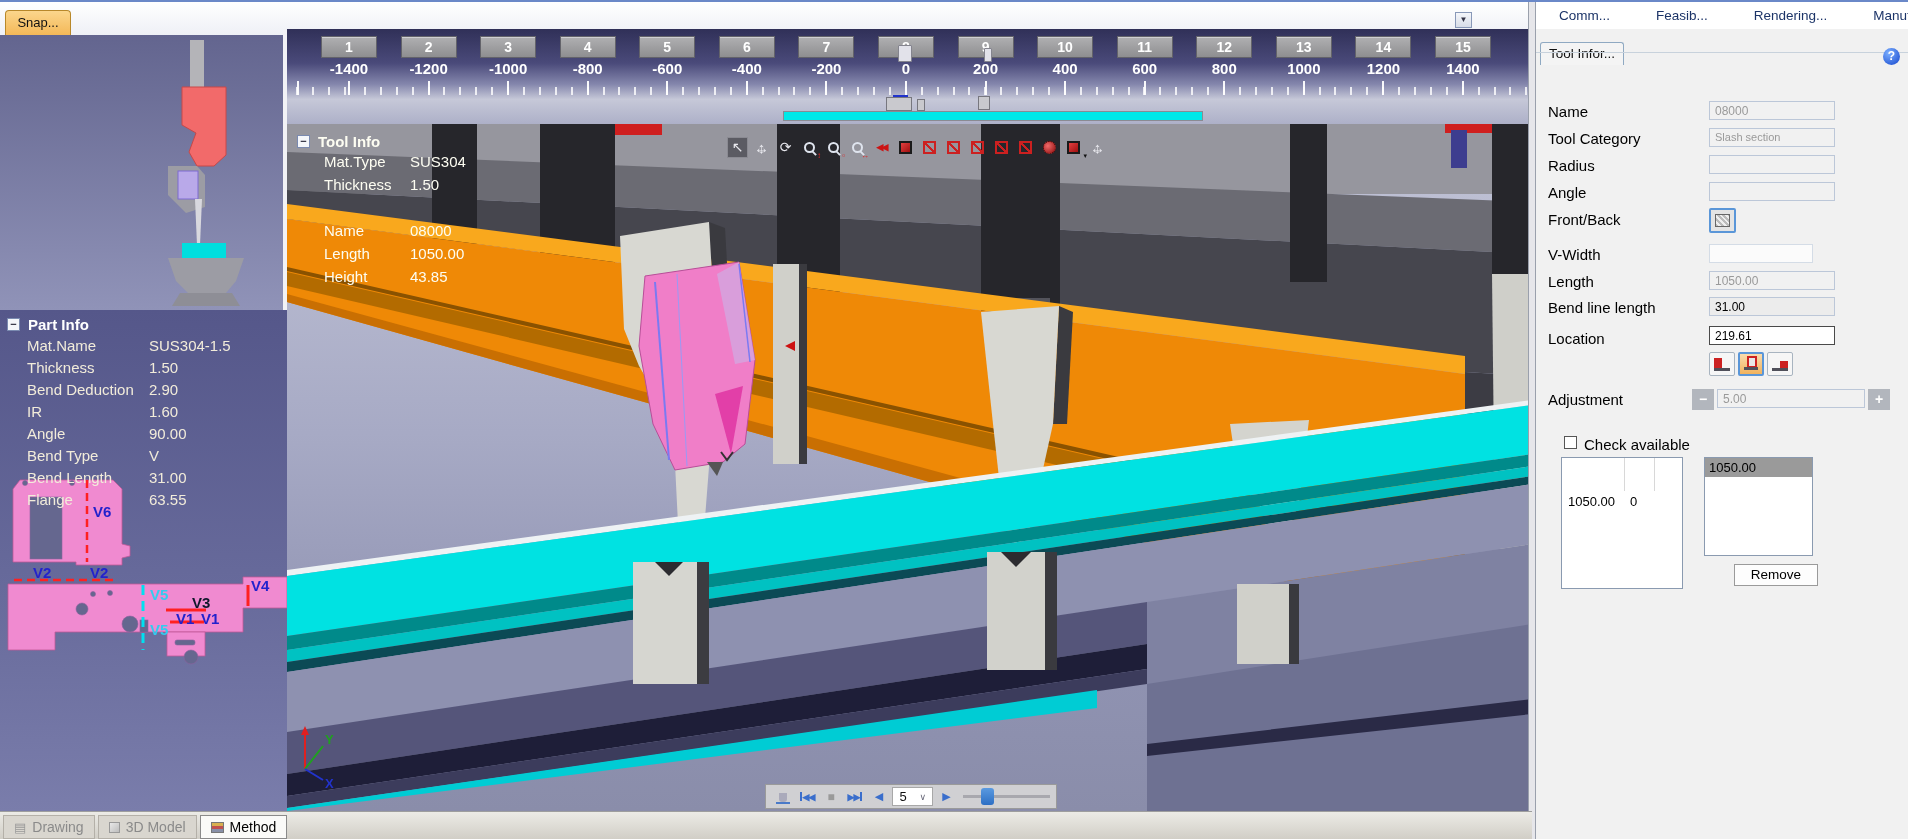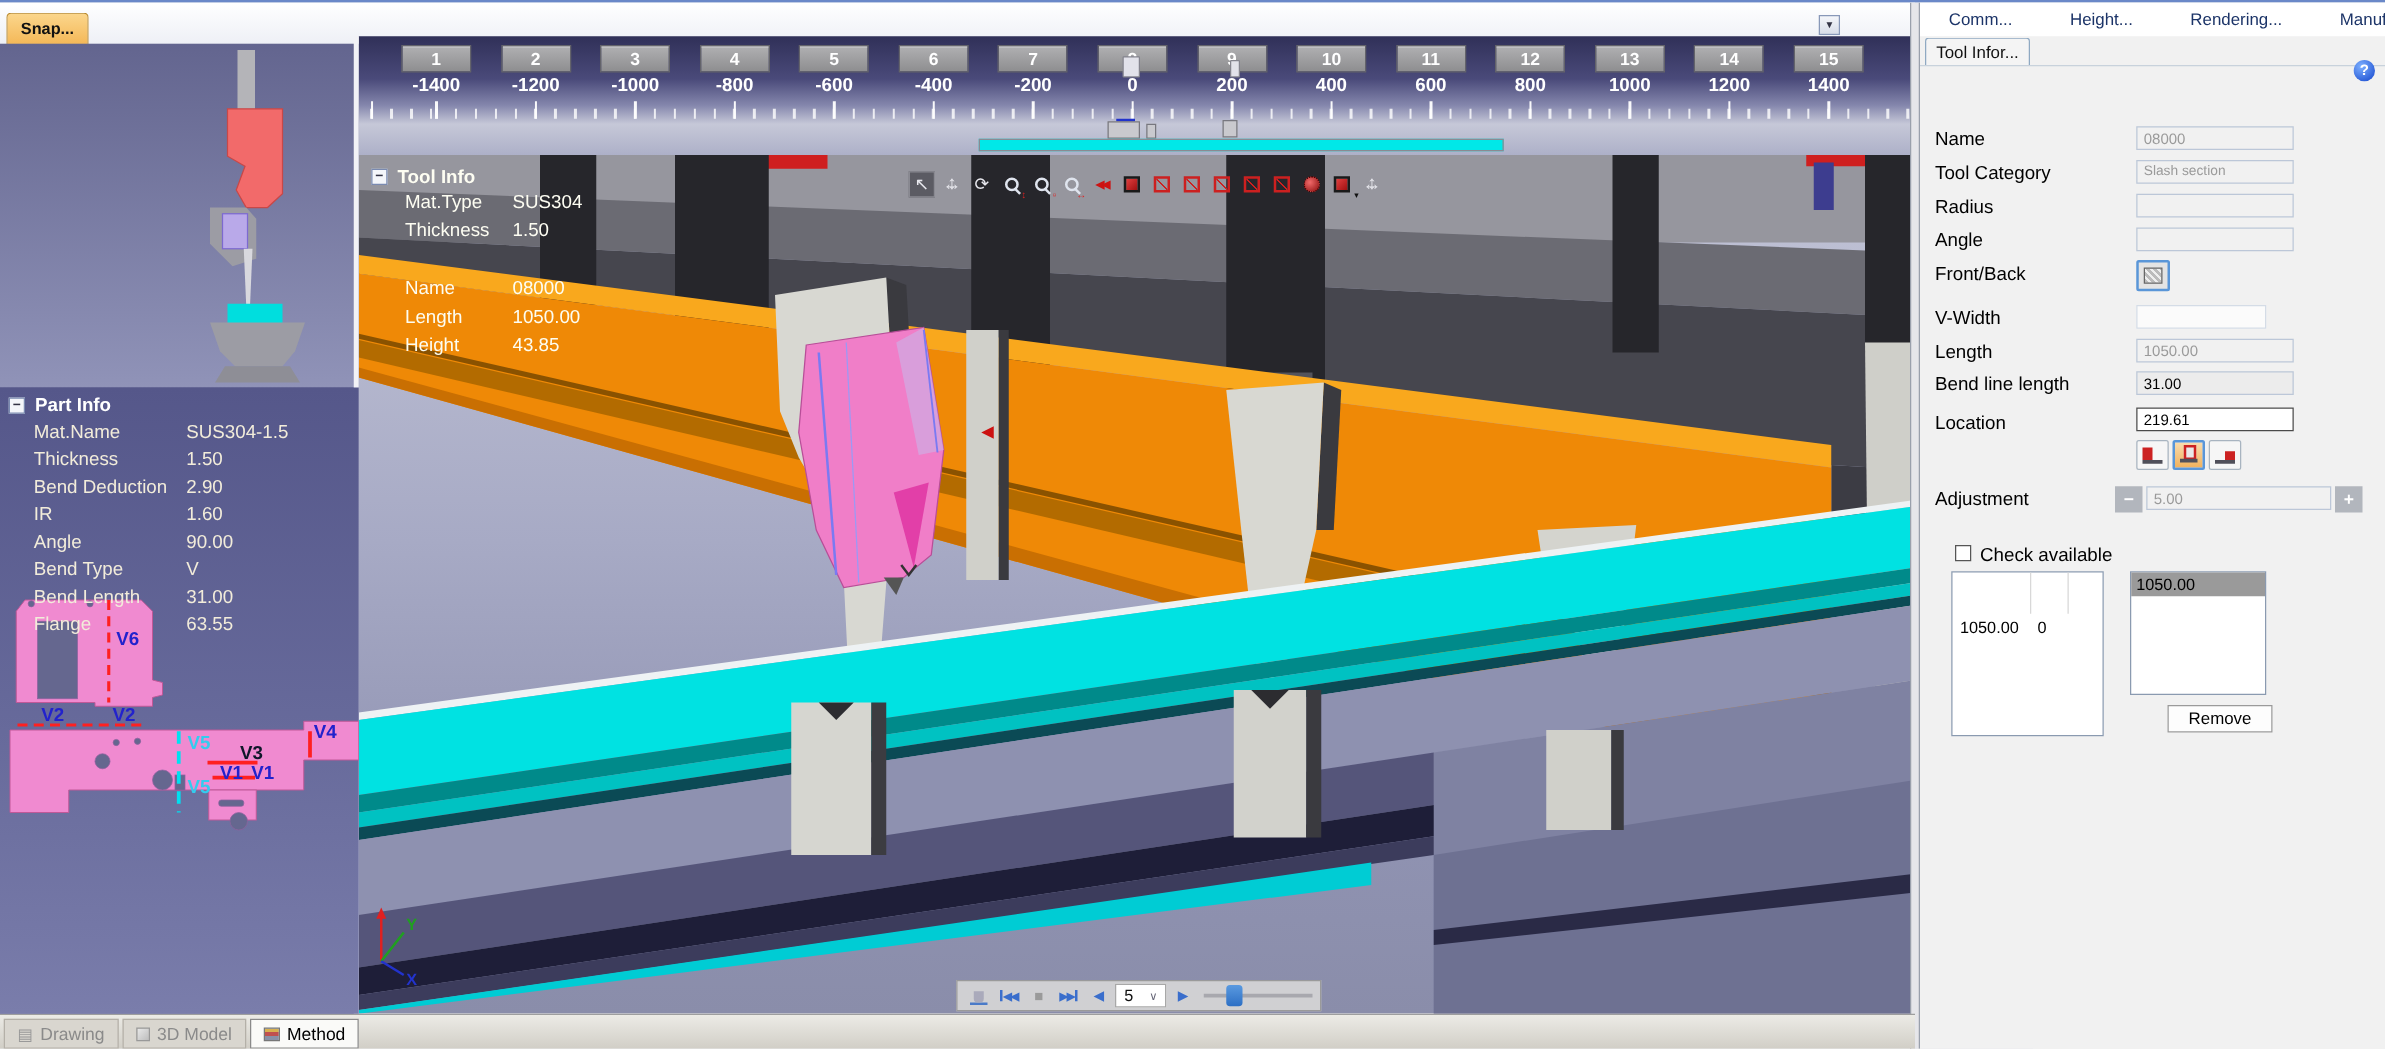--- a/index.html
+++ b/index.html
@@ -3,21 +3,21 @@
 <meta charset="utf-8">
 <style>
   * { margin:0; padding:0; box-sizing:border-box; }
   body { background:#dfe2ea; font-family:"Liberation Sans", sans-serif; }
   #app { position:relative; width:1908px; height:839px; overflow:hidden; background:#f0f0f0; border-top:2px solid #6a88c8; }
 
   
   #top-strip { position:absolute; left:0; top:0; width:1532px; height:33px; background:linear-gradient(#ffffff,#eef0f6); }
   #snap-tab { position:absolute; left:5px; top:8px; width:66px; height:38px;
     background:linear-gradient(#fbd68c,#f0a83c); border:1px solid #b8882a; border-bottom:none;
-    border-radius:4px 4px 0 0; font-size:13px; font-weight:bold; color:#111; text-align:center; line-height:24px; }
+    border-radius:4px 4px 0 0; font-size:13px; font-weight:normal; color:#111; text-align:center; line-height:24px; }
   #ruler-dd { position:absolute; left:1455px; top:10px; width:17px; height:16px; background:linear-gradient(#f4f6fa,#d8dde8);
     border:1px solid #8898b8; font-size:8px; color:#334; text-align:center; line-height:14px; }
 
   
   #ruler { position:absolute; left:287px; top:27px; width:1245px; height:95px;
     background:linear-gradient(180deg,#32325c 0%,#46467400 0),linear-gradient(180deg,#303058 0%,#4a4a7a 36%,#8486ac 58%,#c6c8d8 74%,#adb0c8 100%); }
   .station { position:absolute; top:7px; width:56px; text-align:center; }
   .st-box { width:56px; height:22px; background:linear-gradient(#b0b0b2,#8e8e90); border:1px solid #63636a;
     box-shadow:inset 0 1px 0 #cfcfd2; color:#fff; font-weight:bold; font-size:14px; line-height:21px; cursor:pointer; }
   .st-pos { margin-top:2px; color:#fff; font-weight:bold; font-size:15px; }
@@ -86,21 +86,21 @@
   #pb-slider .thumb { position:absolute; left:18px; top:1px; width:13px; height:17px; background:linear-gradient(#5a9ae0,#2d6fc4); border-radius:3px; }
 
   
   #splitter { position:absolute; left:1528px; top:0; width:8px; height:839px; background:#e6e6ea;
     border-left:1px solid #9aa0ac; border-right:1px solid #9aa0ac; }
   #rpanel { position:absolute; left:1536px; top:0; width:372px; height:839px; background:#f1f1f1; font-size:15px; color:#000; }
   #rtabs { position:absolute; left:0; top:0; width:372px; height:27px; background:#fff; display:flex; align-items:center; }
   .rtab { padding:0 23px; font-size:13.5px; color:#1c3468; cursor:pointer; white-space:nowrap; }
   .rtab-sep { width:1px; height:14px; background:#b8c4d8; }
   #rtab-more { margin-left:auto; margin-right:2px; color:#335; font-size:9px; cursor:pointer; }
-  #tool-tab { position:absolute; left:4px; top:28px; width:84px; height:23px; background:#f4f4f4;
+  #tool-tab { position:absolute; left:4px; top:40px; width:84px; height:23px; background:#f4f4f4;
     border:1px solid #8fa9c2; border-bottom:none; border-radius:3px 3px 0 0; font-size:13.5px; color:#111;
     text-align:center; line-height:22px; cursor:pointer; }
   #rtab-line { position:absolute; left:0; top:50px; width:372px; height:1px; background:#c8d2dc; }
   #help-btn { position:absolute; right:8px; top:46px; width:17px; height:17px; border-radius:50%;
     background:radial-gradient(circle at 35% 30%, #7db0ff,#1244cc); color:#fff; font-weight:bold; font-size:12px;
     text-align:center; line-height:17px; cursor:pointer; }
 
   .flabel { position:absolute; left:12px; font-size:15px; }
   .ffield { position:absolute; left:173px; width:126px; height:19px; font-size:12px; padding:2px 5px; white-space:nowrap; overflow:hidden; }
   .dis  { background:#f1f1f1; border:1px solid #bcc7d8; color:#9a9a9a; }
@@ -484,21 +484,21 @@
           <div class="thumb"></div>
         </div>
       </div>
   </div>
 
   <div id="splitter"></div>
   <div id="rpanel">
     <div id="rtabs">
         <span class="rtab">Comm...</span>
         <span class="rtab-sep"></span>
-        <span class="rtab">Height...</span>
+        <span class="rtab">Feasib...</span>
         <span class="rtab-sep"></span>
         <span class="rtab">Rendering...</span>
         <span class="rtab-sep"></span>
         <span class="rtab">Manufacturing...</span>
         <span id="rtab-more">▼</span>
       </div>
     <div id="tool-tab">Tool Infor...</div>
     <div id="rtab-line"></div>
     <div id="help-btn">?</div>
 

